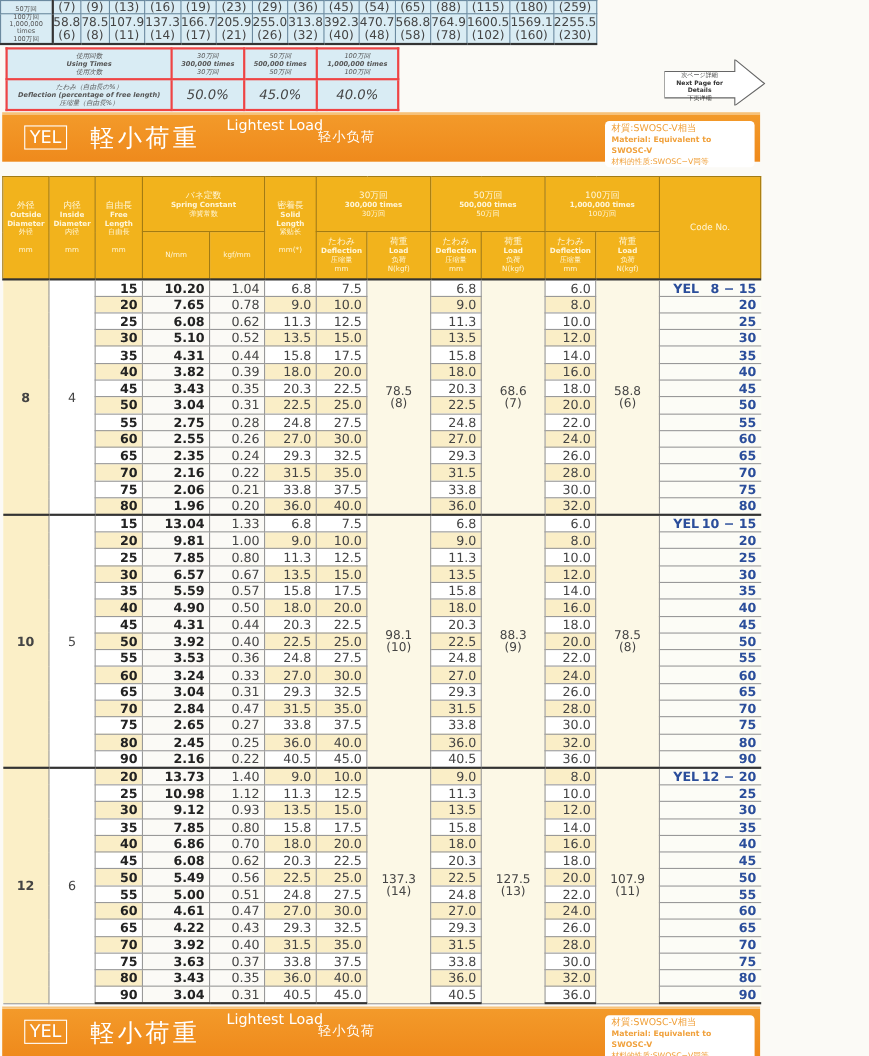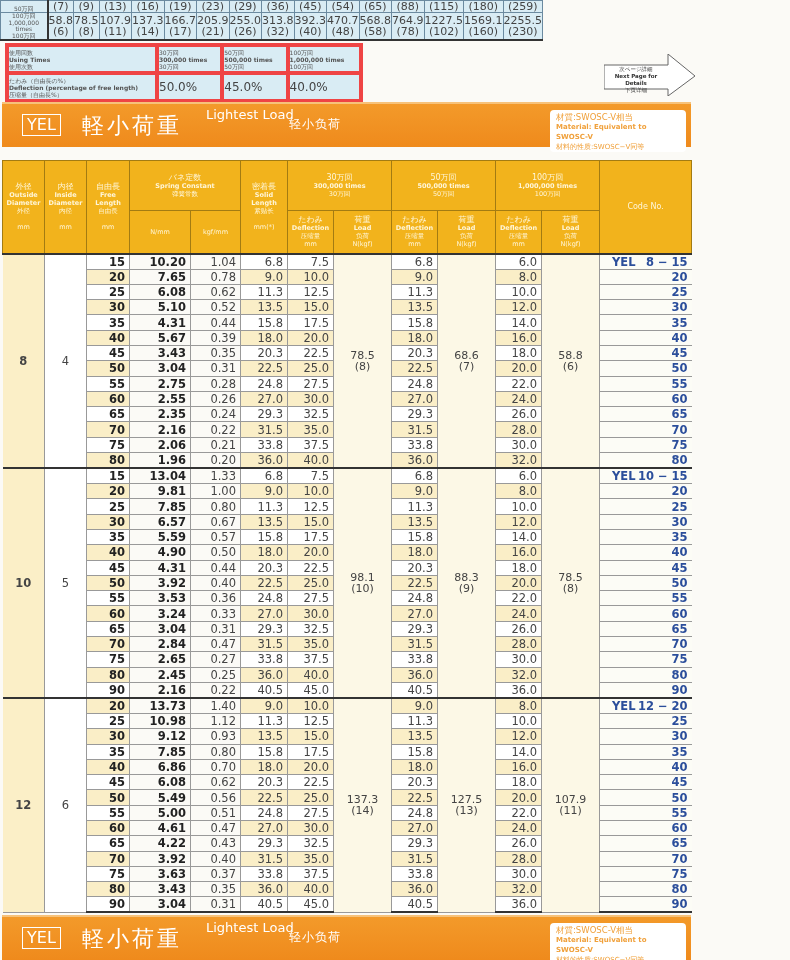--- a/index.html
+++ b/index.html
@@ -8,21 +8,21 @@
 
   
   .top-table { position: absolute; left: 0; top: 0; width: 543px; border-collapse: collapse; background: #d9ecf4; }
   .top-table td { border: 1px solid #6b8aa0; text-align: center; font-size: 11px; color: #444; padding: 0; line-height: 11px; }
   .top-table .rowlabel { width: 50px; font-size: 6px; line-height: 6.5px; color: #555; background: #d9ecf4; }
   .top-table tr.r1 td { height: 7px; overflow: hidden; vertical-align: bottom; }
   .top-table tr.r2 td { height: 27px; border-bottom: 2px solid #333; }
   .top-table .lbl-strip { border-left: 2px solid #333; }
 
   .usage-table { position: absolute; left: 5px; top: 43px; width: 358px; border-collapse: collapse; background: #d9ecf4; }
-  .usage-table td { border: 4px solid #ef4444; text-align: left; color: #555; }
+  .usage-table td { border: 2px solid #ef4444; text-align: center; color: #555; font-style: italic; }
   .usage-table .hdr { font-size: 6px; line-height: 7px; height: 28px; }
   .usage-table .pct { font-size: 12px; color: #444; height: 28px; }
   .usage-table .first { width: 150px; }
 
   .next-page { position: absolute; left: 604px; top: 54px; width: 90px; height: 40px; }
   .next-page .box { position: absolute; left: 0; top: 11px; width: 64px; height: 24px; border: 1px solid #666; border-right: none; background: #fff; font-size: 5.5px; line-height: 7px; text-align: center; padding-top: 1px; color: #333; }
   .next-page svg { position: absolute; left: 0; top: 0; }
 
   
   .banner { position: absolute; left: 2px; width: 689px; height: 45px; background: linear-gradient(#f39a2a, #ef8a1c); border-top: 2px solid #f7c27a; }
@@ -123,21 +123,21 @@
         </td>
         <td>
           <div>568.8</div>
           <div>(58)</div>
         </td>
         <td>
           <div>764.9</div>
           <div>(78)</div>
         </td>
         <td>
-          <div>1227.5</div>
+          <div>1600.5</div>
           <div>(102)</div>
         </td>
         <td>
           <div>1569.1</div>
           <div>(160)</div>
         </td>
         <td>
           <div>2255.5</div>
           <div>(230)</div>
         </td>
@@ -379,21 +379,21 @@
         <td class="sc">4.31</td>
         <td class="">0.44</td>
         <td class="z">15.8</td>
         <td class="z">17.5</td>
         <td class="z">15.8</td>
         <td class="z">14.0</td>
         <td class="code"><span>35</span></td>
       </tr>
       <tr class="alt">
         <td class="fl z">40</td>
-        <td class="sc">5.67</td>
+        <td class="sc">3.82</td>
         <td class="">0.39</td>
         <td class="z">18.0</td>
         <td class="z">20.0</td>
         <td class="z">18.0</td>
         <td class="z">16.0</td>
         <td class="code"><span>40</span></td>
       </tr>
       <tr class="plain">
         <td class="fl z">45</td>
         <td class="sc">3.43</td>

